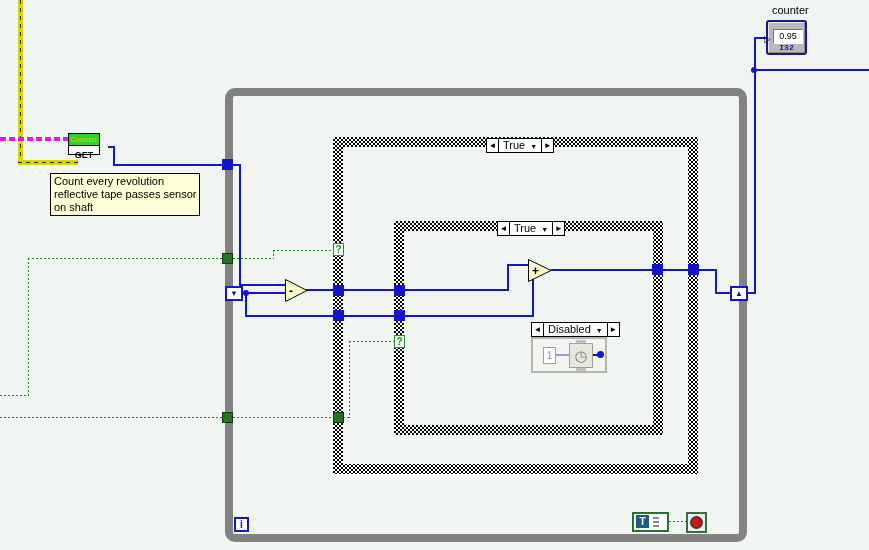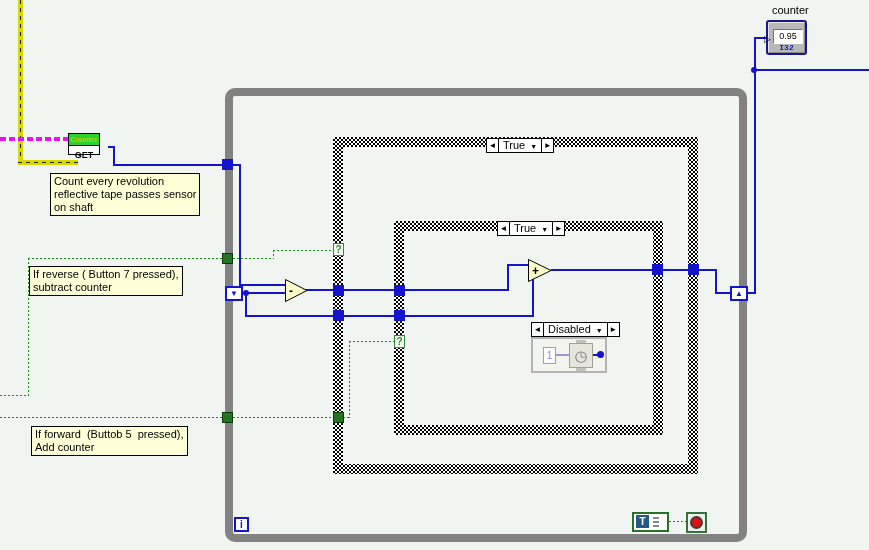--- a/index.html
+++ b/index.html
@@ -219,18 +219,14 @@
     <div class="tile">T</div>
     <div class="pat"></div>
   </div>
   <div class="cond">
     <div class="stop"></div>
   </div>
 
   <div class="comment" style="left:50px;top:173px;">Count every revolution
 reflective tape passes sensor
 on shaft</div>
-  <div class="comment" style="left:29px;top:266px;">If reverse ( Button 7 pressed),
-subtract counter</div>
-  <div class="comment" style="left:31px;top:426px;">If forward  (Buttob 5  pressed),
-Add counter</div>
 
 </div>
 
 </body></html>

